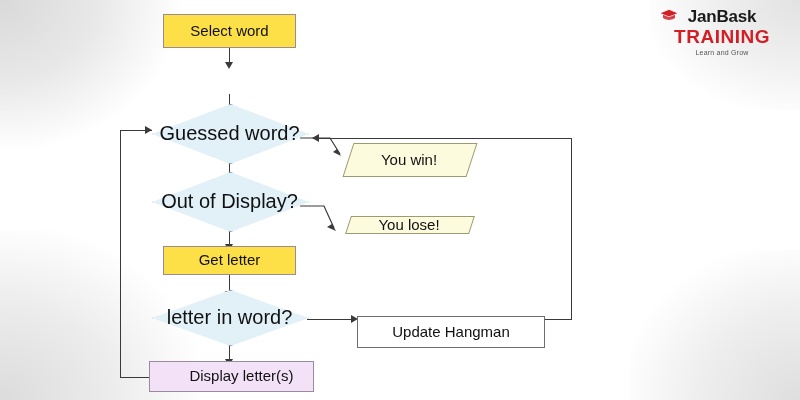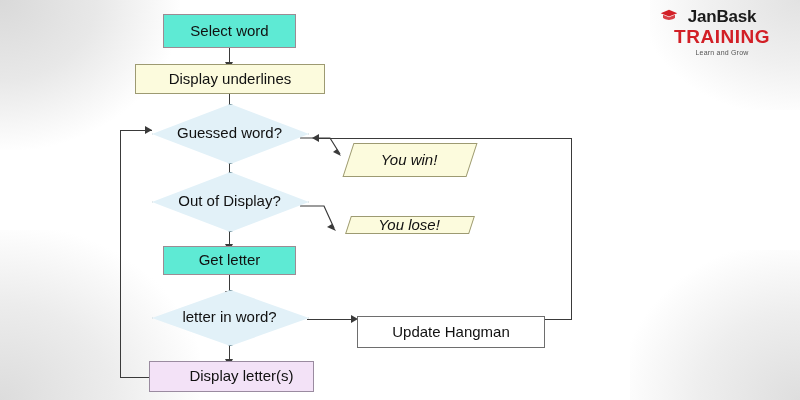--- a/index.html
+++ b/index.html
@@ -98,21 +98,21 @@
     display: flex;
     align-items: center;
     justify-content: center;
     text-align: center;
     color: #111111;
     font-size: 15px;
     line-height: 1.12;
     border: 1px solid #7a7a7a;
   }
   .rect-pink {
-    background: #5eead4;
+    background: #fde047;
     border-color: #9d8b93;
   }
   .rect-yellow {
     background: #fcfbdd;
     border-color: #9d9a72;
   }
   .rect-violet {
     background: #f3e2f7;
     border-color: #9a8ba0;
     padding-left: 20px;
@@ -160,29 +160,28 @@
   }
   .diamond-label {
     position: absolute;
     left: 0; top: 0;
     width: 100%;
     height: 100%;
     display: flex;
     align-items: center;
     justify-content: center;
     text-align: right;
-    font-size: 15px;
+    font-size: 20px;
     line-height: 1.12;
     color: #111111;
   }
 
   
   .para-wrap {
     position: absolute;
-    font-style: italic;
   }
   .para-shape {
     position: absolute;
     left: 0; top: 0;
     width: 100%;
     height: 100%;
     background: #fcfbdd;
     border: 1px solid #9d9a72;
     transform: skewX(-18deg);
   }
@@ -296,23 +295,20 @@
   <div class="line vline" style="left:120px; top:130px; height:248px;"></div>
   <div class="line hline" style="left:120px; top:130px; width:28px;"></div>
   <div class="arrow arrow-right" style="left:145px; top:126px;"></div>
 
   <div class="line hline" style="left:130px; top:130px; width:22px;"></div>
 
   <div class="node rect-pink shadow" style="left:163px; top:14px; width:133px; height:34px;">
     <span>Select word</span>
   </div>
 
-  <div class="node rect-yellow shadow" style="left:135px; top:64px; width:190px; height:30px;">
-    <span>Display underlines</span>
-  </div>
 
   <div class="diamond-wrap" style="left:152px; top:104px; width:155px; height:58px;">
     <div class="diamond-shadow"></div>
     <div class="diamond-shape"></div>
     <div class="diamond-label">Guessed word?</div>
   </div>
 
   <div class="para-wrap" style="left:348px; top:143px; width:122px; height:32px;">
     <div class="para-shadow"></div>
     <div class="para-shape"></div>

